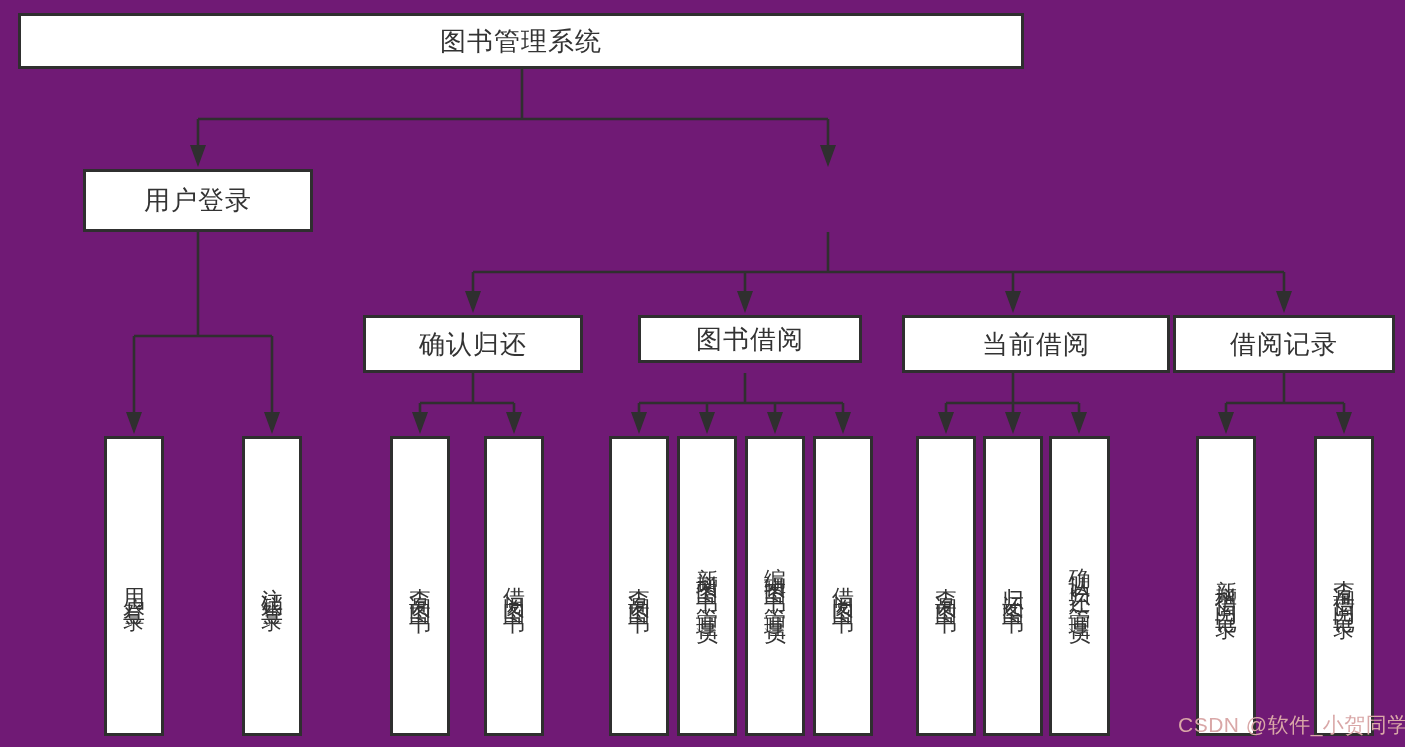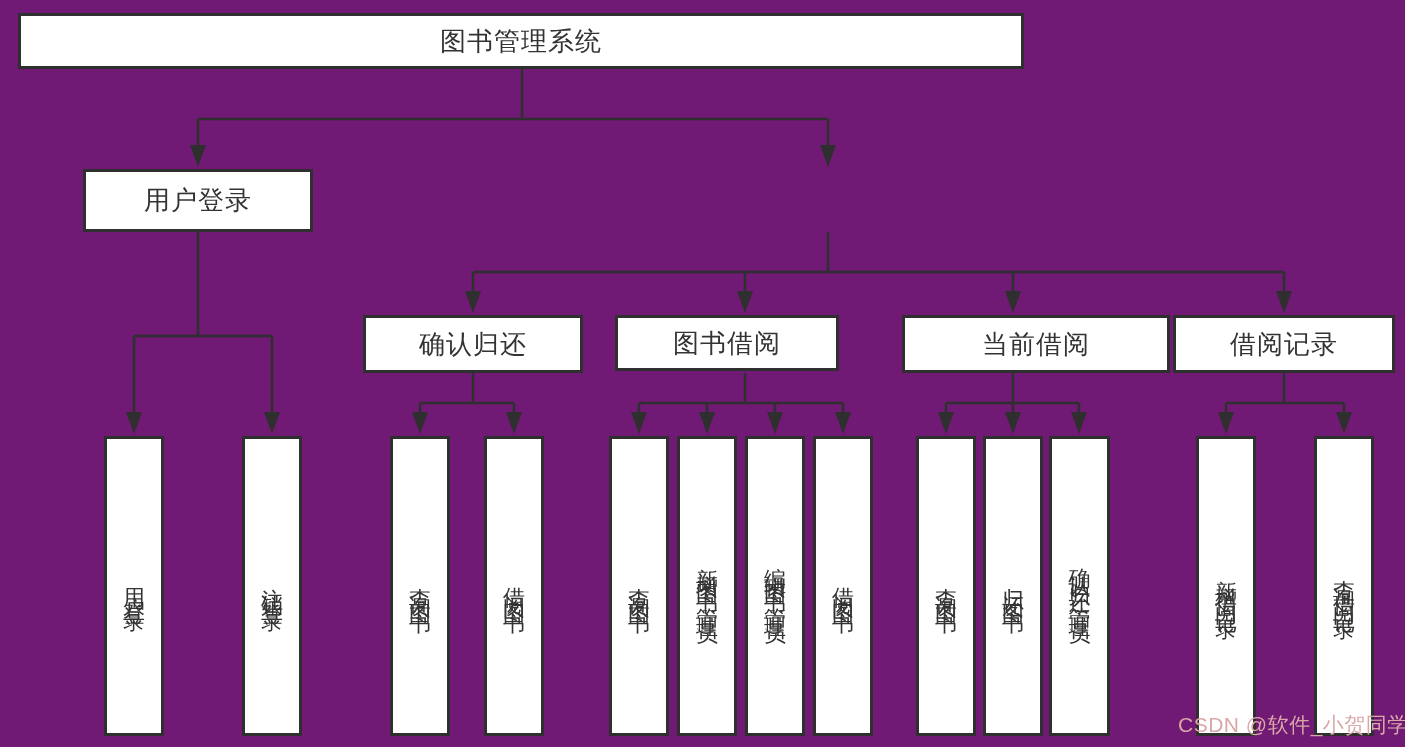--- a/index.html
+++ b/index.html
@@ -64,21 +64,21 @@
     <span class="lbl">图书管理系统</span>
   </div>
 
   <div class="box h" style="left:83px;top:169px;width:230px;height:63px">
     <span class="lbl">用户登录</span>
   </div>
 
   <div class="box h" style="left:363px;top:315px;width:220px;height:58px">
     <span class="lbl">确认归还</span>
   </div>
-  <div class="box h" style="left:615px;top:315px;width:224px;height:56px">
+  <div class="box h" style="left:638px;top:315px;width:224px;height:48px">
     <span class="lbl">图书借阅</span>
   </div>
   <div class="box h" style="left:902px;top:315px;width:268px;height:58px">
     <span class="lbl">当前借阅</span>
   </div>
   <div class="box h" style="left:1173px;top:315px;width:222px;height:58px">
     <span class="lbl">借阅记录</span>
   </div>
 
   <div class="box vert" style="left:104px;top:436px;width:60px;height:300px">

